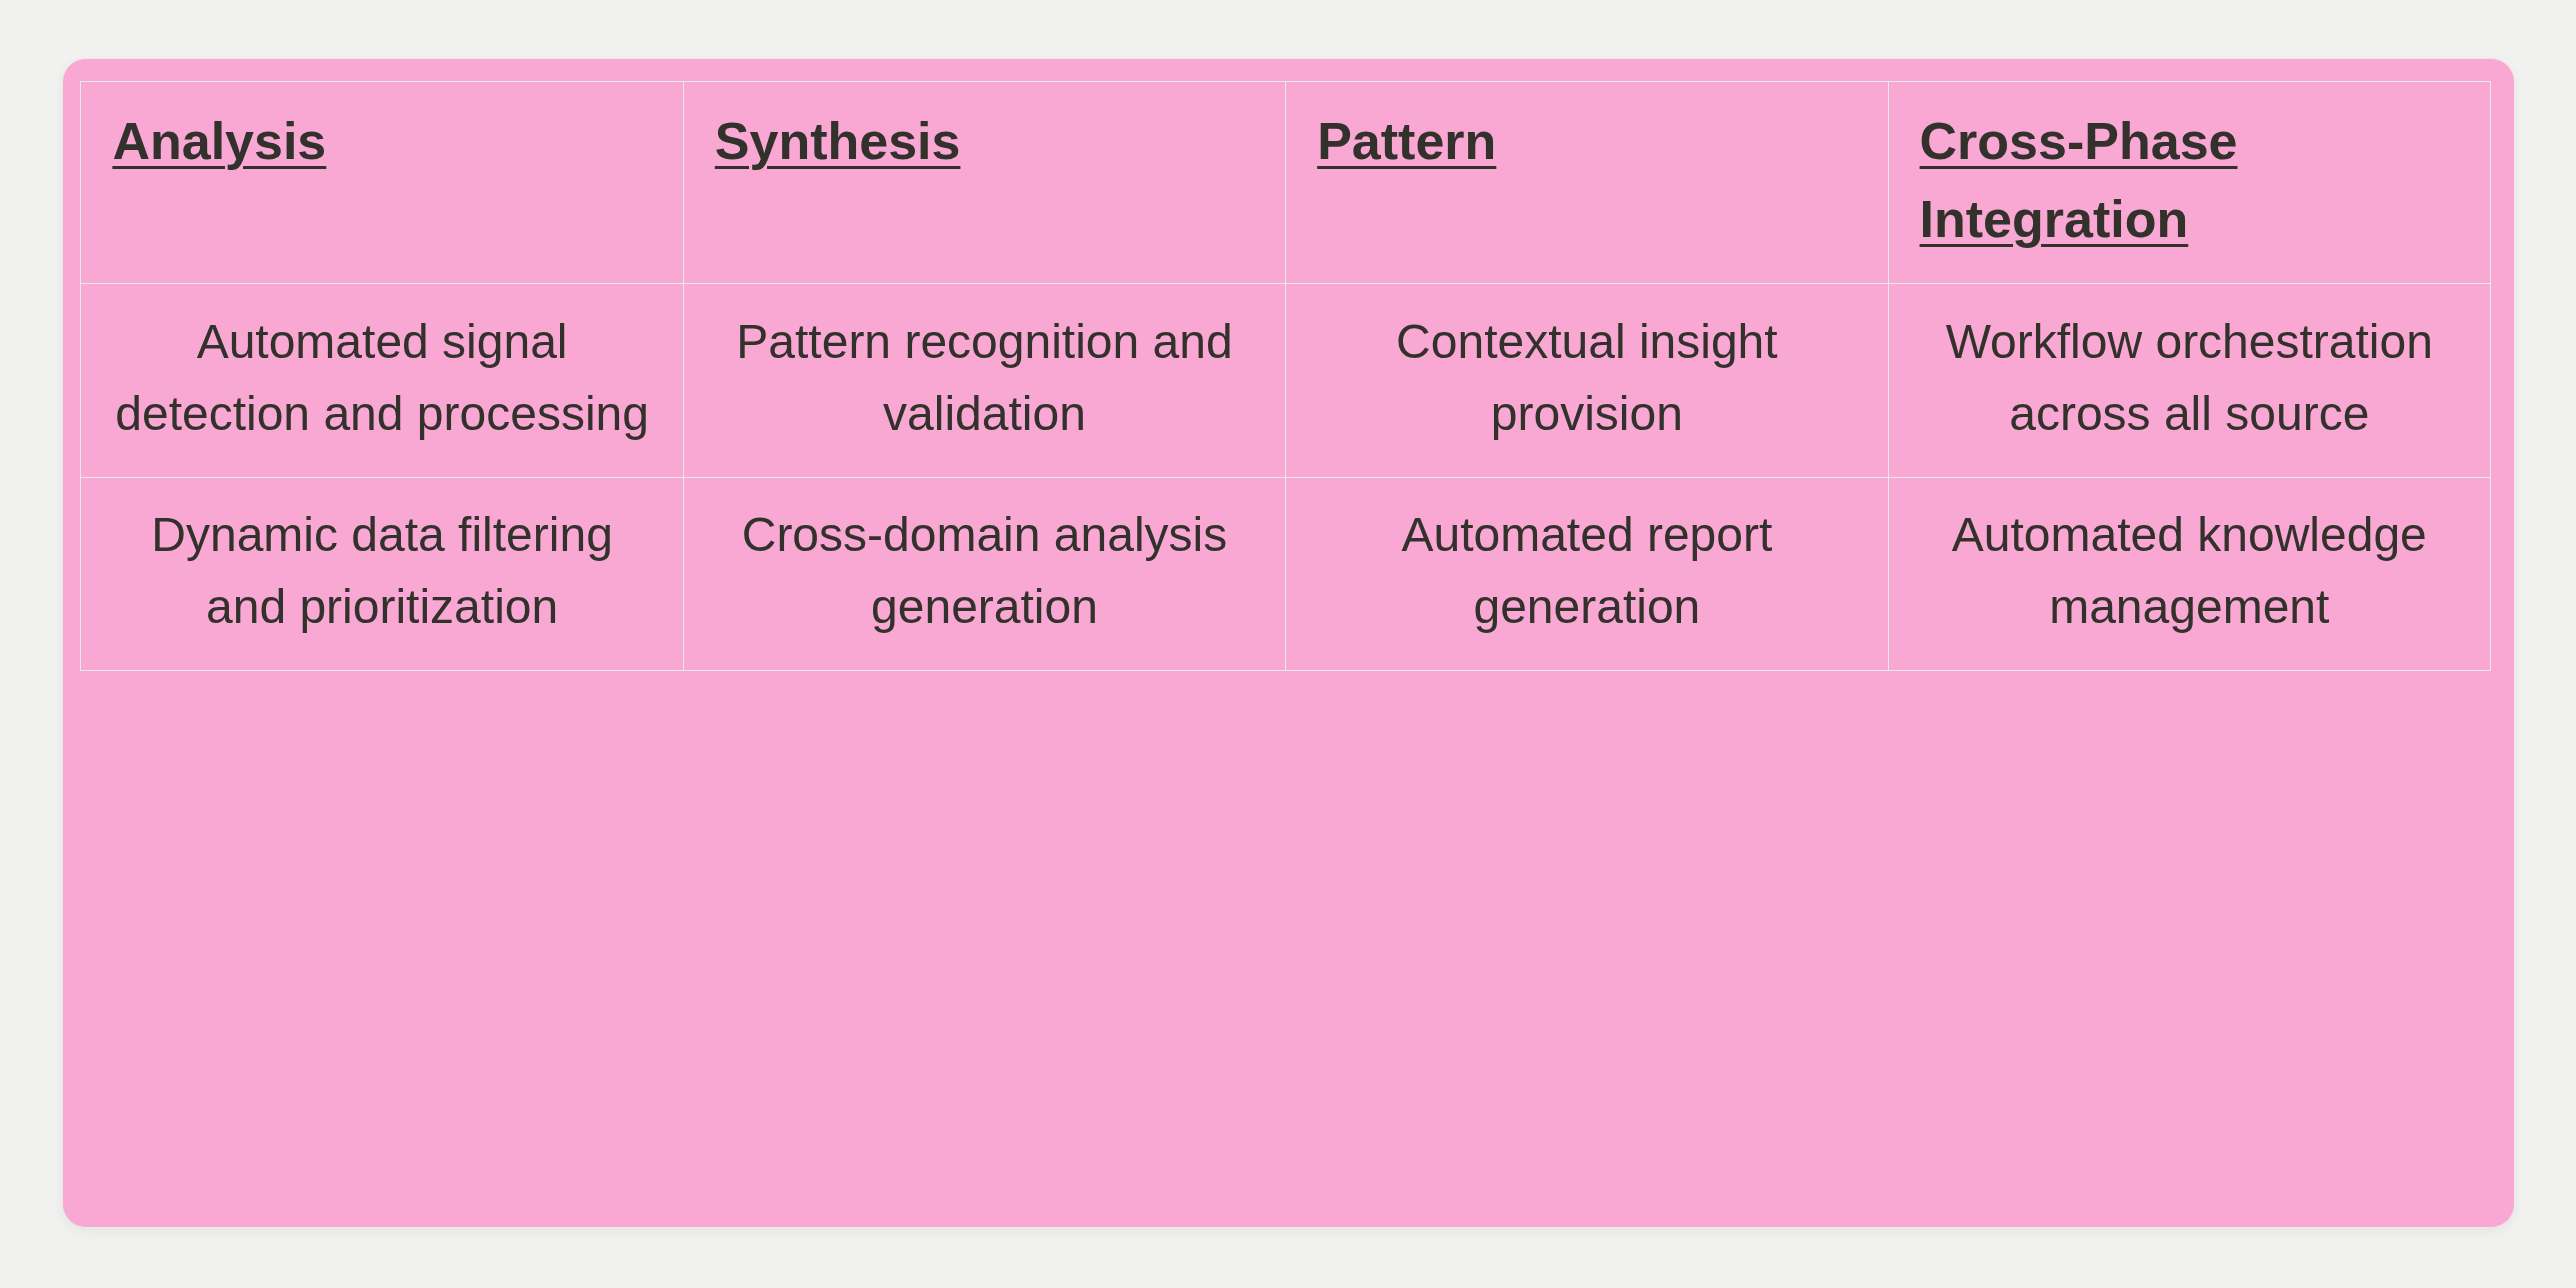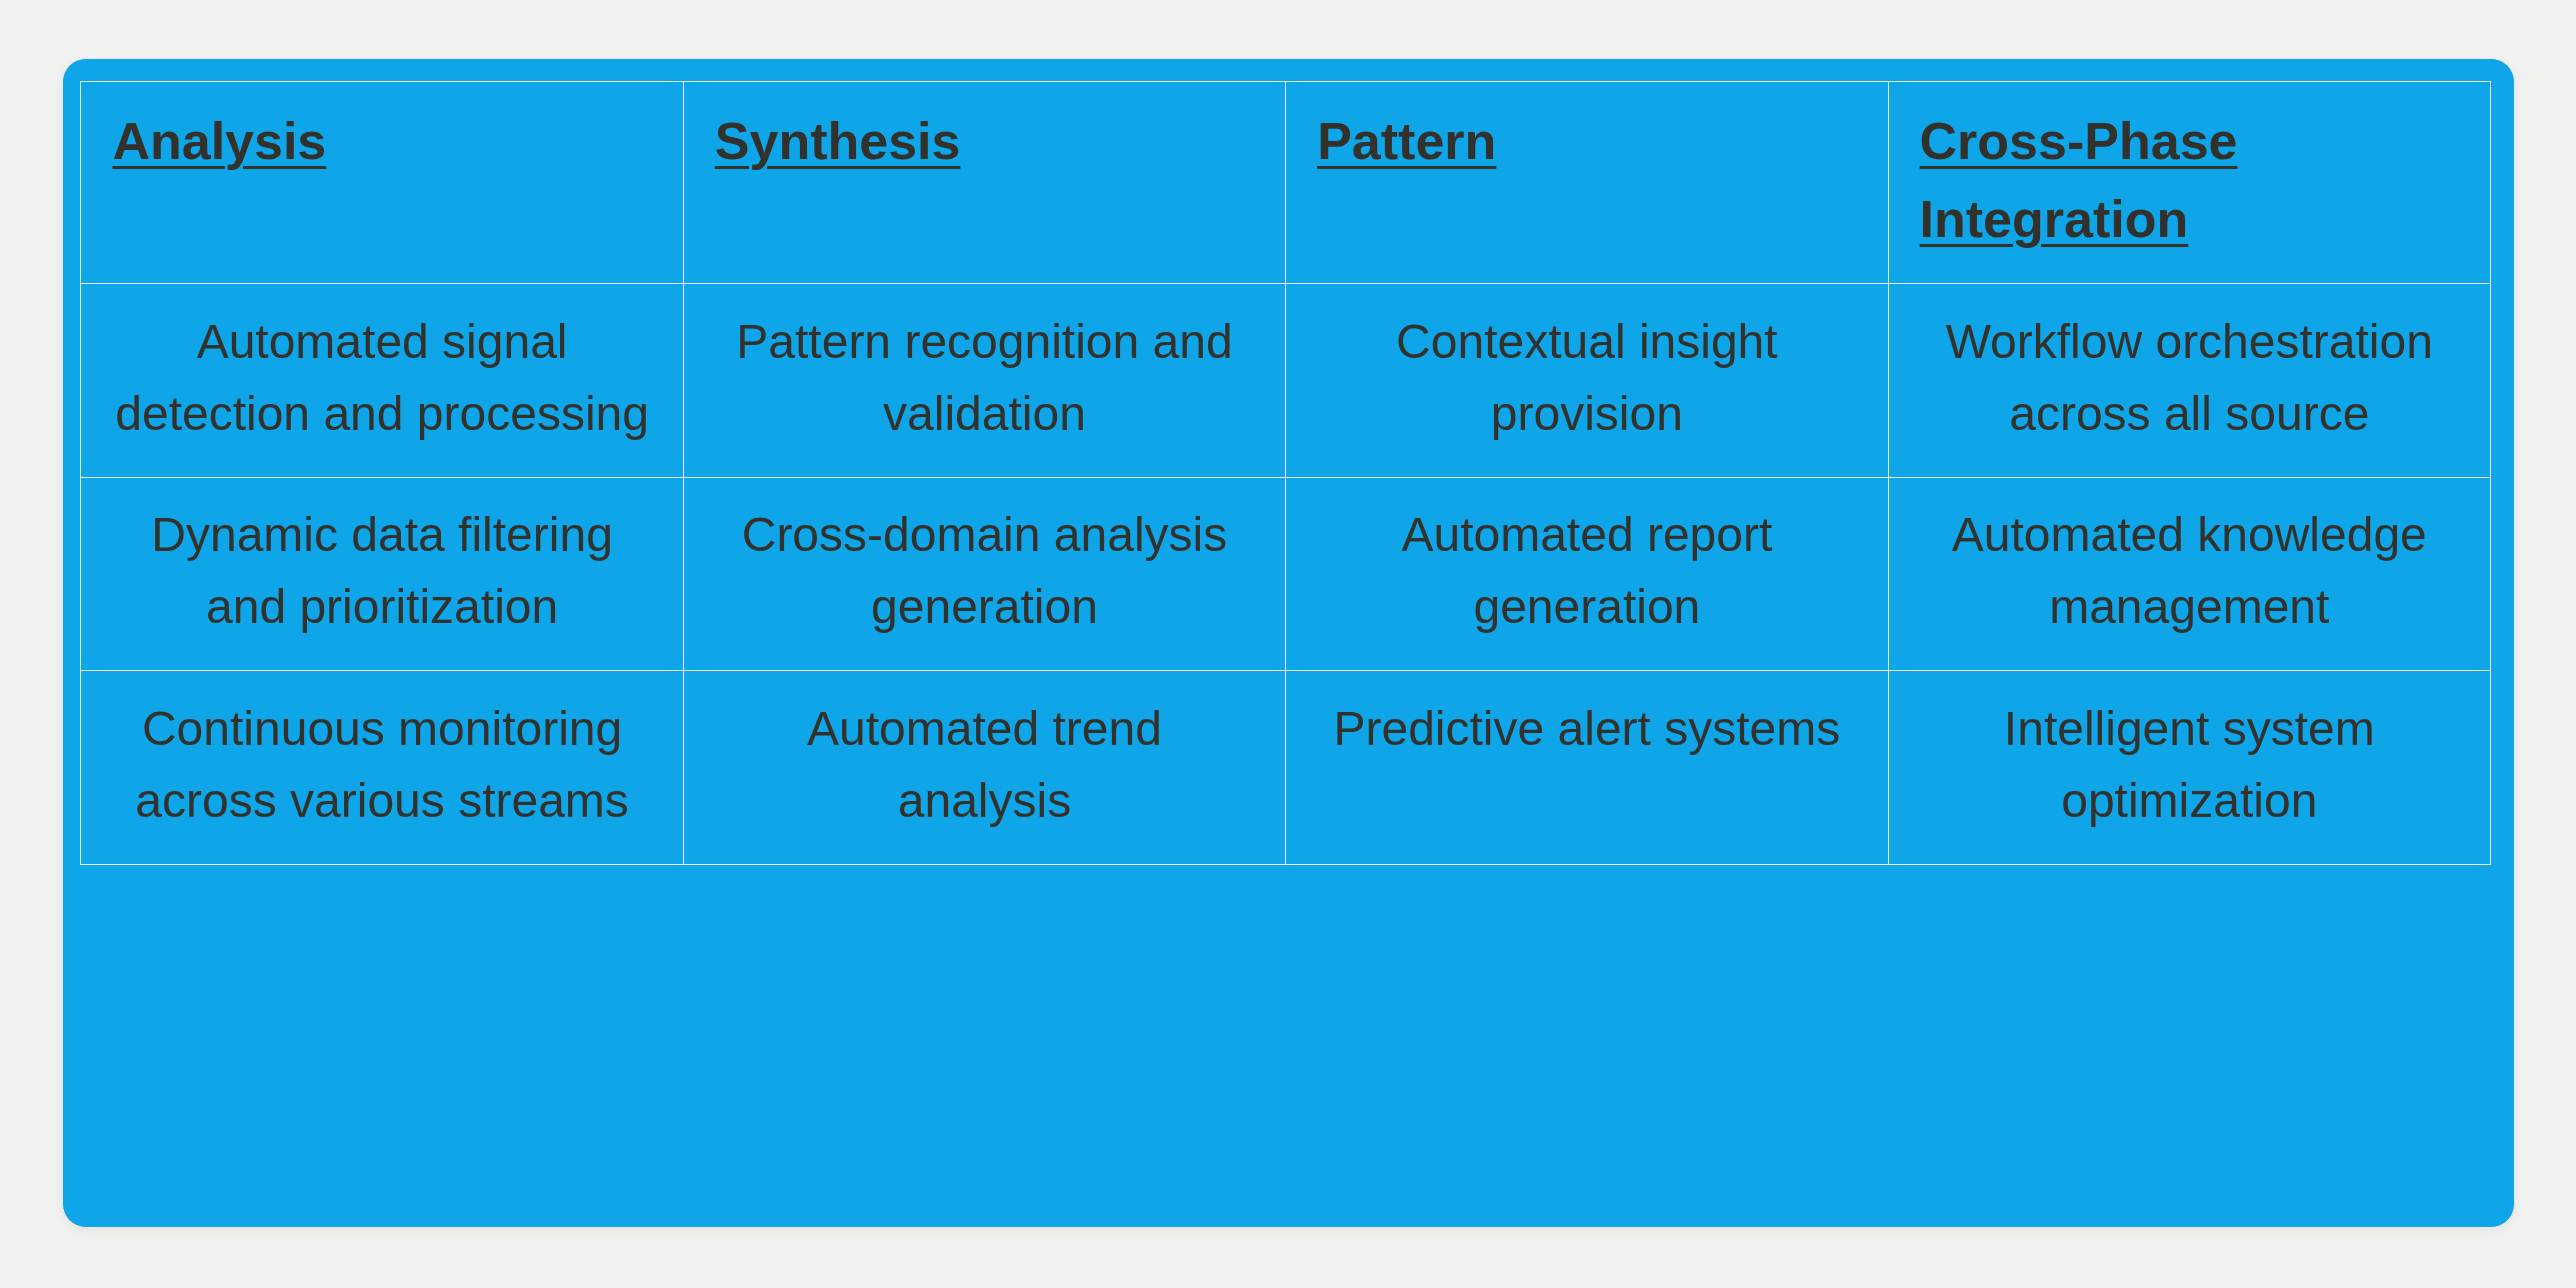--- a/index.html
+++ b/index.html
@@ -15,21 +15,21 @@
     width: 2576px;
     height: 1288px;
     background: #f1f1ef;
   }
   .card {
     position: absolute;
     left: 62px;
     top: 58px;
     width: 2453px;
     height: 1170px;
-    background: #0ea5e9;
+    background: #f9a8d4;
     border: 0.7px solid #e9e9e7;
     border-radius: 24px;
     box-shadow: 0 4px 10.7px rgba(0,0,0,0.05);
     padding: 21.5px 23px 28px 17.4px;
   }
   table.doc-table {
     width: 100%;
     table-layout: fixed;
     border-collapse: collapse;
   }
@@ -88,23 +88,17 @@
           <td>Pattern recognition and validation</td>
           <td>Contextual insight provision</td>
           <td>Workflow orchestration across all source</td>
         </tr>
         <tr>
           <td>Dynamic data filtering and prioritization</td>
           <td>Cross-domain analysis generation</td>
           <td>Automated report generation</td>
           <td>Automated knowledge management</td>
         </tr>
-        <tr>
-          <td>Continuous monitoring across various streams</td>
-          <td>Automated trend analysis</td>
-          <td>Predictive alert systems</td>
-          <td>Intelligent system optimization</td>
-        </tr>
       </tbody>
     </table>
   </div>
 </div>
 
 
 </body></html>

